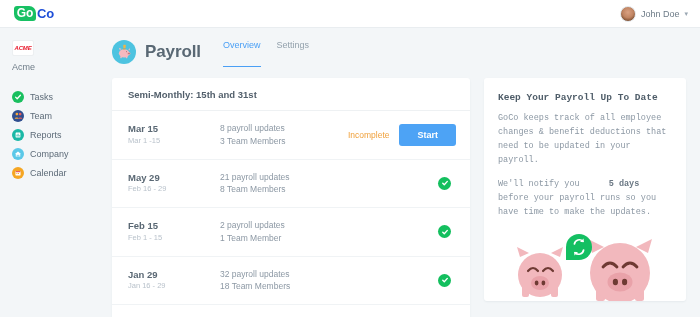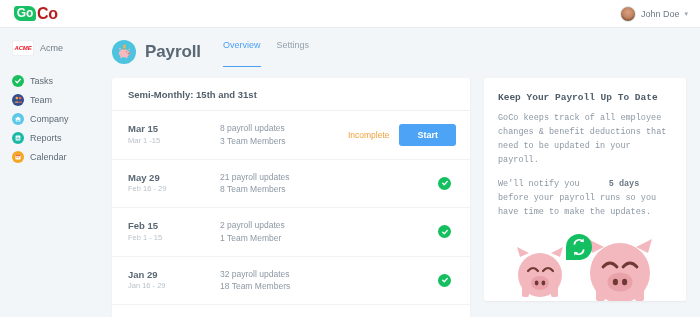--- a/index.html
+++ b/index.html
@@ -27,41 +27,41 @@
     background: #17c063;
     color: #ffffff;
     font-size: 12px; font-weight: bold;
     width: 22px; height: 15px;
     border-radius: 3px 7px 3px 7px;
     letter-spacing: -0.2px;
     line-height: 1;
     padding-bottom: 1px;
   }
   .brand-co {
-    color: #b91c1c; font-size: 16px; font-weight: bold;
+    color: #1d4ed8; font-size: 13px; font-weight: bold;
     margin-left: 1px; letter-spacing: -0.2px;
   }
   .user-area { display: flex; align-items: center; gap: 5px; }
   .avatar {
     width: 16px; height: 16px; border-radius: 50%;
     background: radial-gradient(circle at 50% 38%, #d9a183 0%, #c08462 48%, #8a5a3c 72%, #5d3c28 100%);
     border: 1px solid #e2e6ea;
     overflow: hidden;
   }
   .user-name { font-size: 9px; color: #6d7b87; }
   .caret { font-size: 7px; color: #9aa7b2; }
 
   
   .sidebar {
     position: absolute; top: 28px; left: 0;
     width: 95px; height: 289px;
     background: #f3f6f8;
     padding: 12px 0 0 12px;
   }
-  .org { display: flex; align-items: center; gap: 6px; margin-bottom: 16px; }
+  .org { display: flex; gap: 6px; margin-bottom: 16px; flex-direction: column; }
   .org-logo {
     width: 22px; height: 16px; border-radius: 2px;
     background: #ffffff;
     border: 1px solid #eceff1;
     display: flex; align-items: center; justify-content: center;
   }
   .org-logo-text {
     font-size: 6px; font-weight: bold; color: #e8192c;
     letter-spacing: -0.2px; font-style: italic;
   }
@@ -208,41 +208,41 @@
         <circle cx="3.2" cy="3.4" r="1.5" fill="#f4a93c"></circle>
         <circle cx="6.8" cy="3.4" r="1.5" fill="#e8605c"></circle>
         <path d="M0.8 8.6 C0.8 6.6 5.2 6.6 5.2 8.6 Z" fill="#f4a93c"></path>
         <path d="M4.8 8.6 C4.8 6.6 9.2 6.6 9.2 8.6 Z" fill="#e8605c"></path>
       </svg>
     </span>
     <span class="nav-label">Team</span>
   </div>
 
   <div class="nav-item">
+    <span class="nav-icon" style="background:#1ab8a6">
+      <svg width="8" height="8" viewBox="0 0 10 10">
+        <rect x="2" y="2" width="6" height="6" rx="0.6" fill="#ffffff"></rect>
+        <rect x="3.2" y="4.6" width="1" height="2.2" fill="#1ab8a6"></rect>
+        <rect x="4.6" y="3.4" width="1" height="3.4" fill="#1ab8a6"></rect>
+        <rect x="6" y="5.2" width="1" height="1.6" fill="#1ab8a6"></rect>
+      </svg>
+    </span>
+    <span class="nav-label">Reports</span>
+  </div>
+
+  <div class="nav-item">
     <span class="nav-icon" style="background:#5bc8e8">
       <svg width="8" height="8" viewBox="0 0 10 10">
         <path d="M1.2 5 L5 2 L8.8 5 Z" fill="#ffffff"></path>
         <rect x="2.2" y="5" width="5.6" height="3.2" fill="#ffffff"></rect>
         <rect x="3.4" y="6" width="1.2" height="2.2" fill="#5bc8e8"></rect>
         <rect x="5.4" y="6" width="1.2" height="2.2" fill="#5bc8e8"></rect>
       </svg>
     </span>
     <span class="nav-label">Company</span>
-  </div>
-
-  <div class="nav-item">
-    <span class="nav-icon" style="background:#1ab8a6">
-      <svg width="8" height="8" viewBox="0 0 10 10">
-        <rect x="2" y="2" width="6" height="6" rx="0.6" fill="#ffffff"></rect>
-        <rect x="3.2" y="4.6" width="1" height="2.2" fill="#1ab8a6"></rect>
-        <rect x="4.6" y="3.4" width="1" height="3.4" fill="#1ab8a6"></rect>
-        <rect x="6" y="5.2" width="1" height="1.6" fill="#1ab8a6"></rect>
-      </svg>
-    </span>
-    <span class="nav-label">Reports</span>
   </div>
 
   <div class="nav-item">
     <span class="nav-icon" style="background:#f5a623">
       <svg width="8" height="8" viewBox="0 0 10 10">
         <rect x="1.8" y="2.4" width="6.4" height="5.6" rx="0.6" fill="#ffffff"></rect>
         <rect x="1.8" y="2.4" width="6.4" height="1.6" rx="0.6" fill="#e8605c"></rect>
         <rect x="3" y="5" width="1.2" height="1.2" fill="#f5a623"></rect>
         <rect x="5" y="5" width="1.2" height="1.2" fill="#f5a623"></rect>
       </svg>

